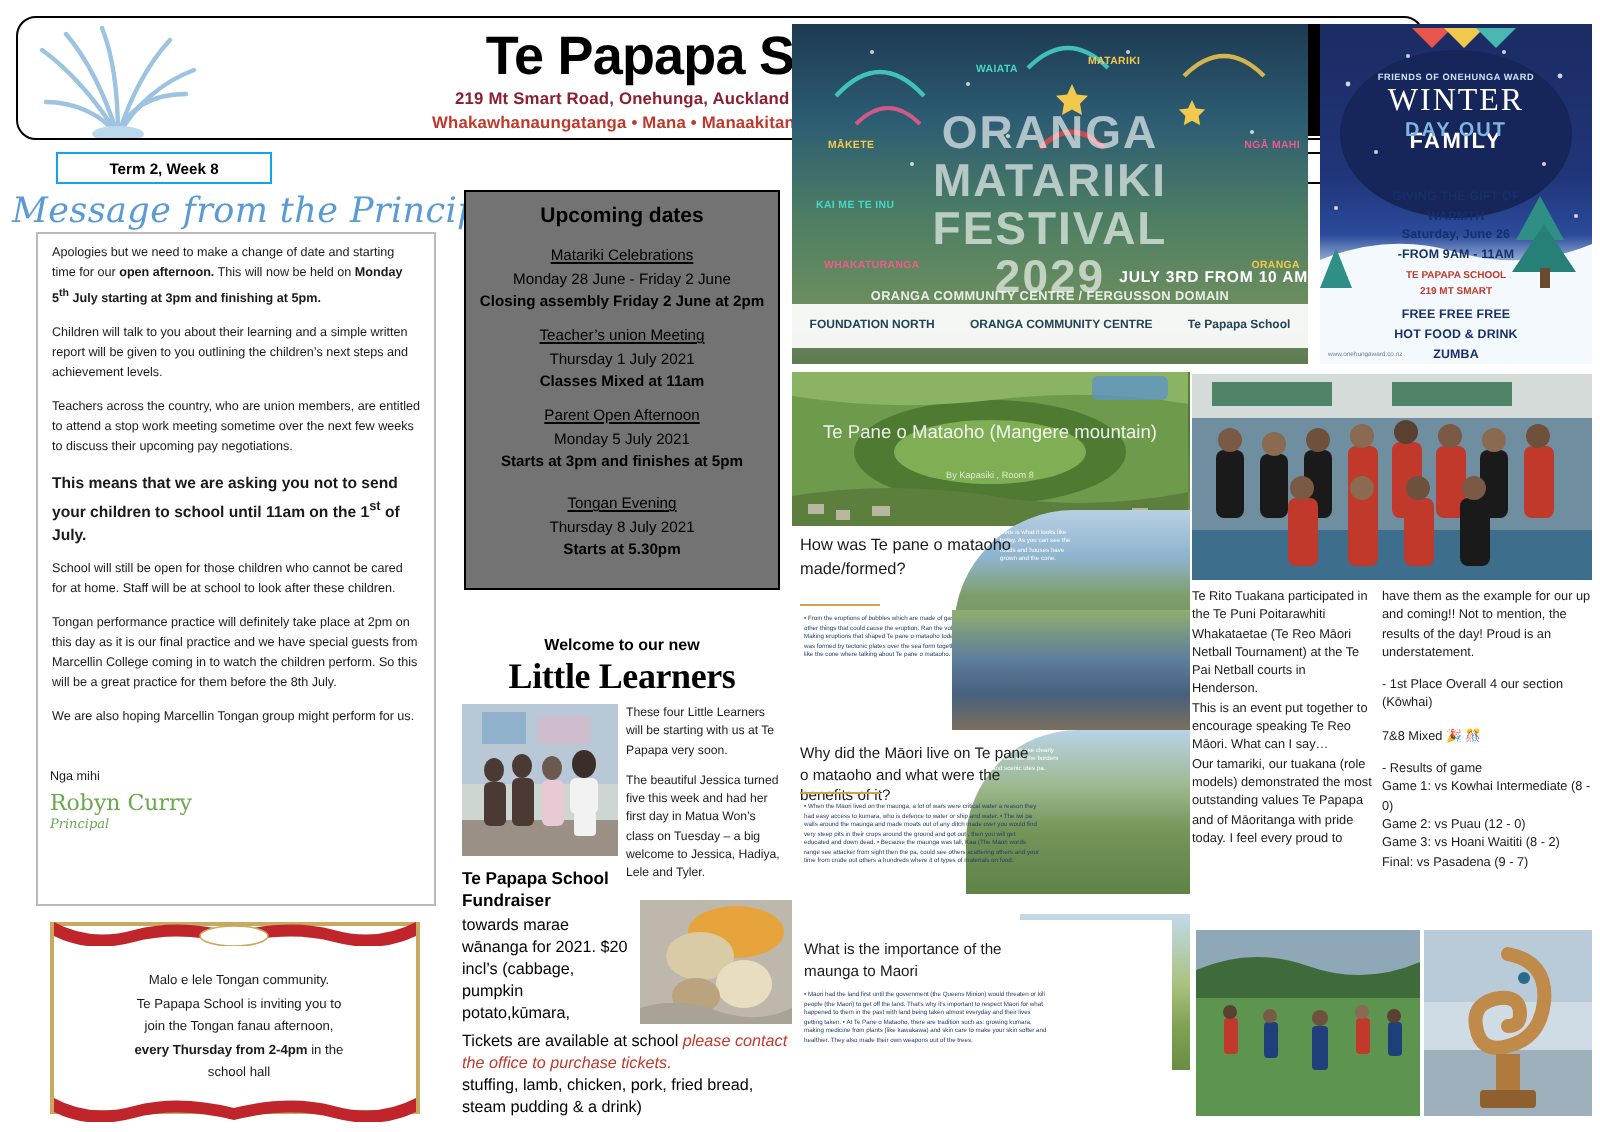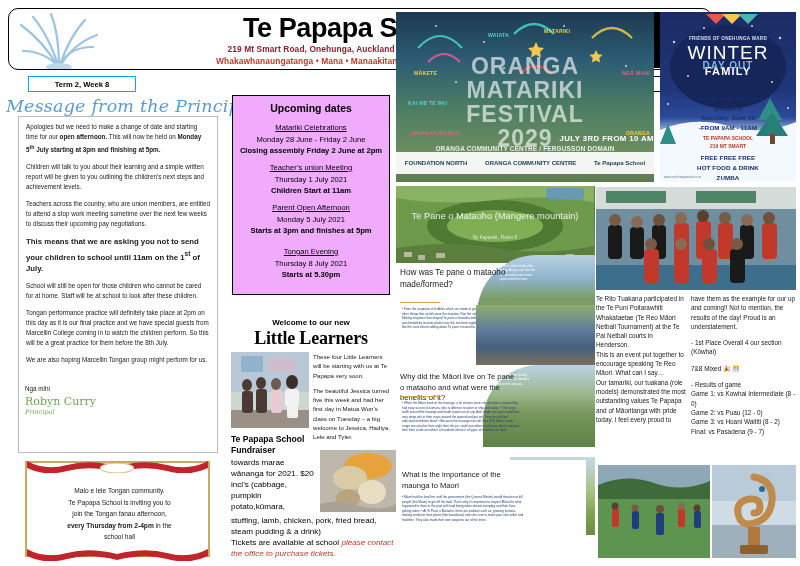--- a/index.html
+++ b/index.html
@@ -85,21 +85,21 @@
   .ribbon svg { display: block; }
   .tongan-text {
     position: absolute; left: 8px; top: 22px; width: 169px; text-align: center;
     font-size: 6.6px; line-height: 11.5px; color: #1a1a1a;
   }
   .tongan-text b { font-weight: bold; }
 
   
   .dates-box {
     position: absolute; left: 232px; top: 95px; width: 158px; height: 200px;
-    border: 1px solid #000; background: #f0abfc; padding: 6px 4px;
+    border: 1px solid #000; background: #737373; padding: 6px 4px;
   }
   .dates-title {
     text-align: center; font-weight: bold; font-size: 10.5px; color: #000; margin-bottom: 9px;
   }
   .ev { text-align: center; margin-bottom: 8px; }
   .ev .ev-name { font-size: 7.6px; text-decoration: underline; color: #000; margin-bottom: 3px; }
   .ev .ev-date { font-size: 7.6px; color: #000; margin-bottom: 2px; }
   .ev .ev-note { font-size: 7.6px; font-weight: bold; color: #000; }
 
   .welcome-new { position: absolute; left: 232px; top: 318px; width: 158px; text-align: center;
@@ -156,21 +156,21 @@
   .star-word { position: absolute; font-size: 5.2px; font-weight: bold; letter-spacing: 0.2px; }
 
   .winter-poster {
     position: absolute; left: 660px; top: 12px; width: 136px; height: 170px;
     background: linear-gradient(180deg,#1b2c63 0%, #20357a 45%, #2b4b9b 62%, #cfe3f5 74%, #eaf3fb 100%);
     overflow: hidden;
   }
   .wp-friends { position: absolute; left: 0; top: 24px; width: 100%; text-align: center;
     font-size: 4.6px; font-weight: bold; color: #cfe0f5; letter-spacing: 0.3px; }
   .wp-winter { position: absolute; left: 0; top: 30px; width: 100%; text-align: center;
-    font-family: Liberation Sans, sans-serif; font-size: 19px; color: #ffffff; letter-spacing: 1px; }
+    font-family: Liberation Serif, serif; font-size: 16px; color: #ffffff; letter-spacing: 1px; }
   .wp-family { position: absolute; left: 0; top: 53px; width: 100%; text-align: center;
     font-size: 11px; font-weight: bold; color: #ffffff; letter-spacing: 1.2px; }
   .wp-dayout { position: absolute; left: 0; top: 48px; width: 100%; text-align: center;
     font-size: 10px; font-weight: bold; color: #7fb6e8; letter-spacing: 1px; }
   .wp-body { position: absolute; left: 6px; top: 82px; width: 124px; text-align: center; }
   .wp-body .l { font-size: 6.2px; font-weight: bold; color: #16306b; line-height: 9.6px; letter-spacing: 0.1px; }
   .wp-body .addr { font-size: 5px; font-weight: bold; color: #c0392b; line-height: 7.5px; }
   .wp-foot { position: absolute; left: 4px; bottom: 3px; font-size: 3.2px; color: #6a7a8a; }
 
   
@@ -330,21 +330,21 @@
   <div class="dates-box">
     <div class="dates-title">Upcoming dates</div>
     <div class="ev">
       <div class="ev-name">Matariki  Celebrations</div>
       <div class="ev-date">Monday 28 June - Friday  2 June</div>
       <div class="ev-note">Closing assembly Friday 2 June at 2pm</div>
     </div>
     <div class="ev">
       <div class="ev-name">Teacher’s union Meeting</div>
       <div class="ev-date">Thursday 1 July 2021</div>
-      <div class="ev-note">Children Start at 11am</div>
+      <div class="ev-note">Classes Mixed at 11am</div>
     </div>
     <div class="ev">
       <div class="ev-name">Parent Open Afternoon</div>
       <div class="ev-date">Monday 5 July 2021</div>
       <div class="ev-note">Starts at 3pm and finishes at 5pm</div>
     </div>
     <div class="ev" style="margin-top:12px">
       <div class="ev-name">Tongan Evening</div>
       <div class="ev-date">Thursday 8 July 2021</div>
       <div class="ev-note">Starts at 5.30pm</div>
@@ -390,22 +390,22 @@
       <rect width="76" height="62" fill="#cfcabe"></rect>
       <path d="M0 0 L76 0 L76 62 L0 62Z" fill="#bdb8ab"></path>
       <ellipse cx="48" cy="16" rx="24" ry="13" fill="#e8a43c"></ellipse>
       <ellipse cx="30" cy="28" rx="17" ry="12" fill="#d8cba6"></ellipse>
       <ellipse cx="52" cy="42" rx="14" ry="12" fill="#e8ddc0"></ellipse>
       <ellipse cx="28" cy="48" rx="12" ry="9" fill="#b9a47e"></ellipse>
       <path d="M0 54 Q20 48 40 56 Q60 62 76 54 L76 62 L0 62Z" fill="#a9a296"></path>
     </svg>
   </div>
   <div class="fundraiser-wide">
+    <div><span>Tickets are available at school </span><span class="redital">please contact the office to purchase tickets.</span></div>
     <div>stuffing, lamb, chicken, pork, fried bread, steam pudding &amp; a drink)</div>
-    <div><span>Tickets are available at school </span><span class="redital">please contact the office to purchase tickets.</span></div>
   </div>
 
   <div class="matariki-poster">
     <svg width="258" height="170" viewBox="0 0 258 170" style="position:absolute;left:0;top:0">
       <g opacity="0.85">
         <path d="M22 36 Q44 12 66 36" stroke="#46d7c8" stroke-width="2.2" fill="none"></path>
         <path d="M32 50 Q48 34 64 50" stroke="#f05a8c" stroke-width="2" fill="none"></path>
         <path d="M118 22 Q138 2 158 22" stroke="#46d7c8" stroke-width="2.2" fill="none"></path>
         <path d="M124 62 Q140 46 156 62" stroke="#e04a4a" stroke-width="2.4" fill="none"></path>
         <path d="M196 26 Q216 6 236 26" stroke="#f2c94c" stroke-width="2.2" fill="none"></path>

